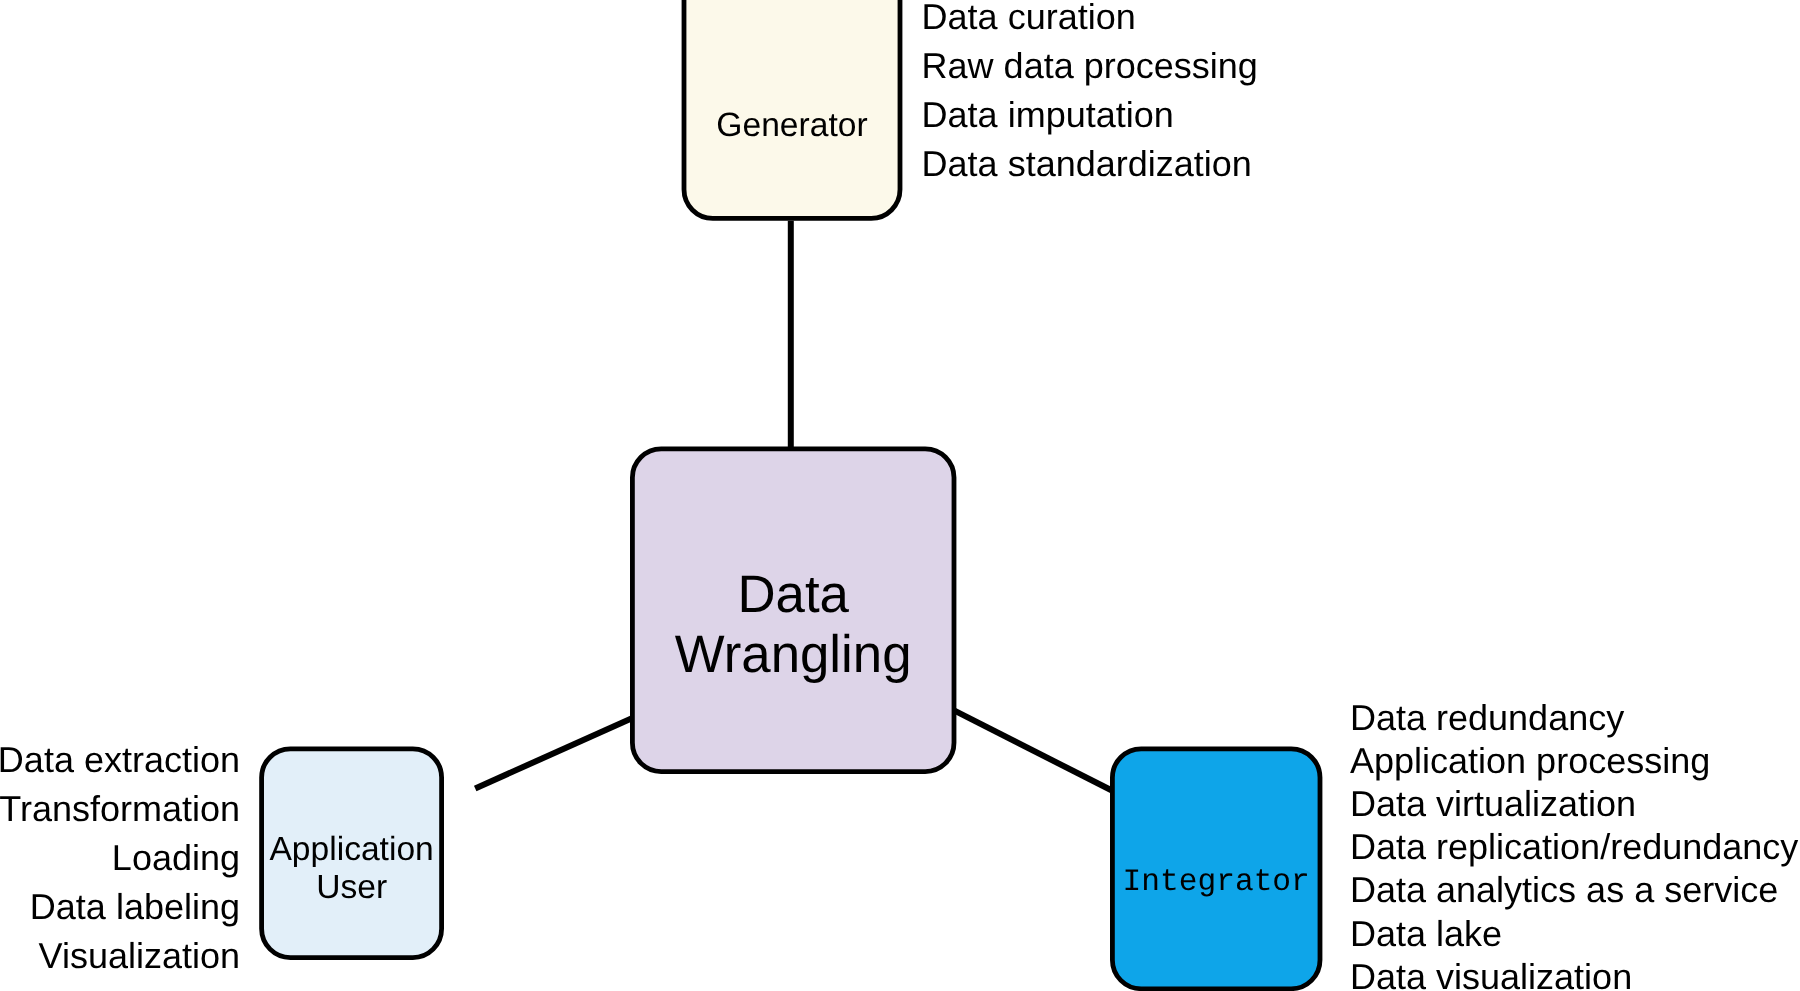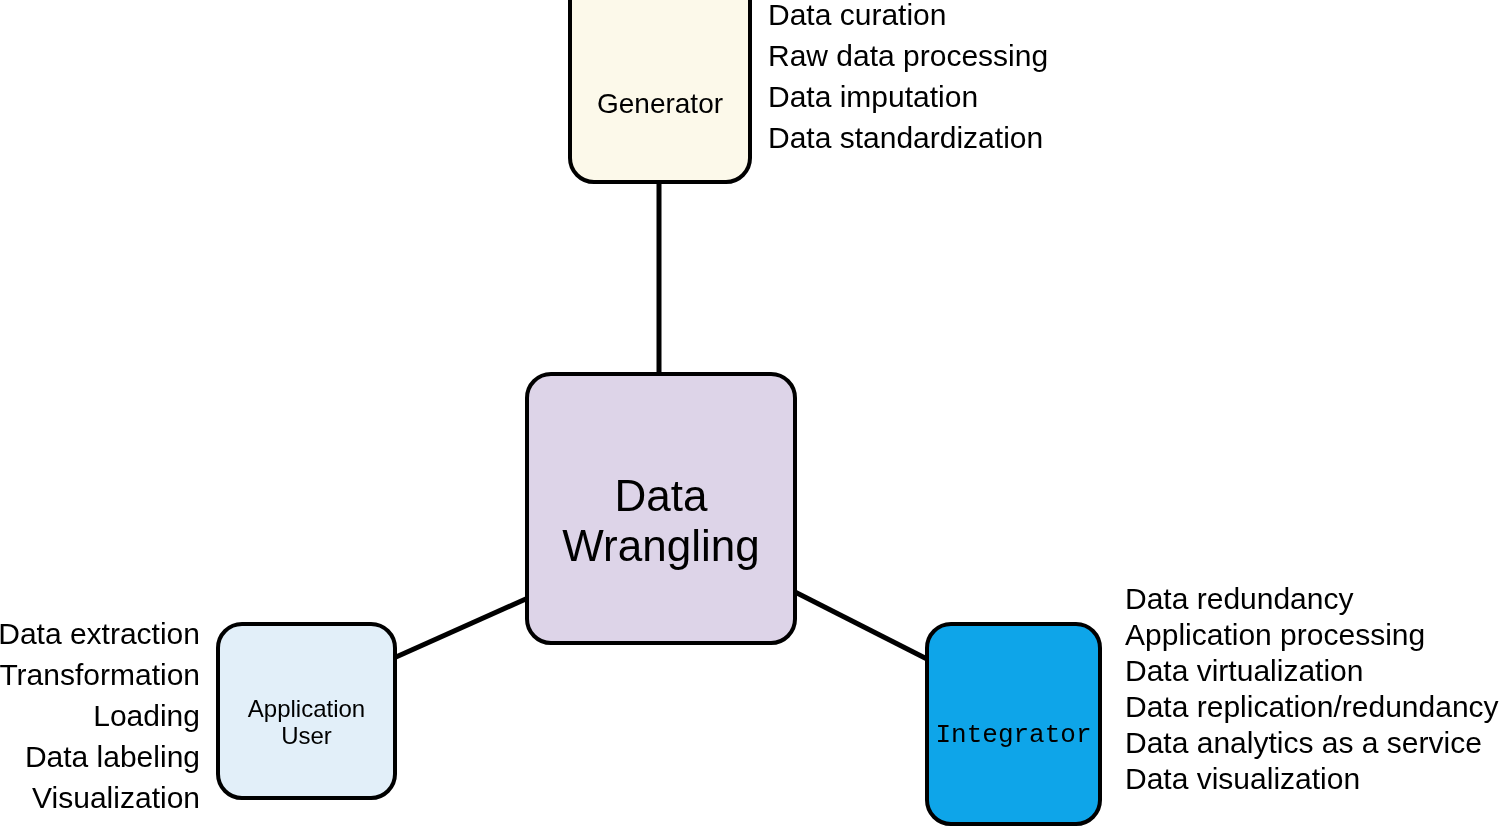--- a/index.html
+++ b/index.html
@@ -60,24 +60,24 @@
     top: 372px;
     width: 272px;
     height: 273px;
     background: #DDD4E8;
     font-size: 44px;
     border-radius: 26px;
   }
   #node-appuser {
     left: 216px;
     top: 622px;
-    width: 181px;
+    width: 154px;
     height: 178px;
     background: #E2EFF9;
-    font-size: 24px;
+    font-size: 28px;
   }
   #node-integrator {
     left: 925px;
     top: 622px;
     width: 177px;
     height: 204px;
     background: #0ea5e9;
     font-size: 26px;
     font-family: Liberation Mono, monospace;
   }
@@ -153,16 +153,17 @@
     <div class="item">Data labeling</div>
     <div class="item">Visualization</div>
   </div>
 
   <div class="list" id="list-integrator">
     <div class="item">Data redundancy</div>
     <div class="item">Application processing</div>
     <div class="item">Data virtualization</div>
     <div class="item">Data replication/redundancy</div>
     <div class="item">Data analytics as a service</div>
+    <div class="item">Data lake</div>
     <div class="item">Data visualization</div>
   </div>
 
 </div>
 
 </body></html>

